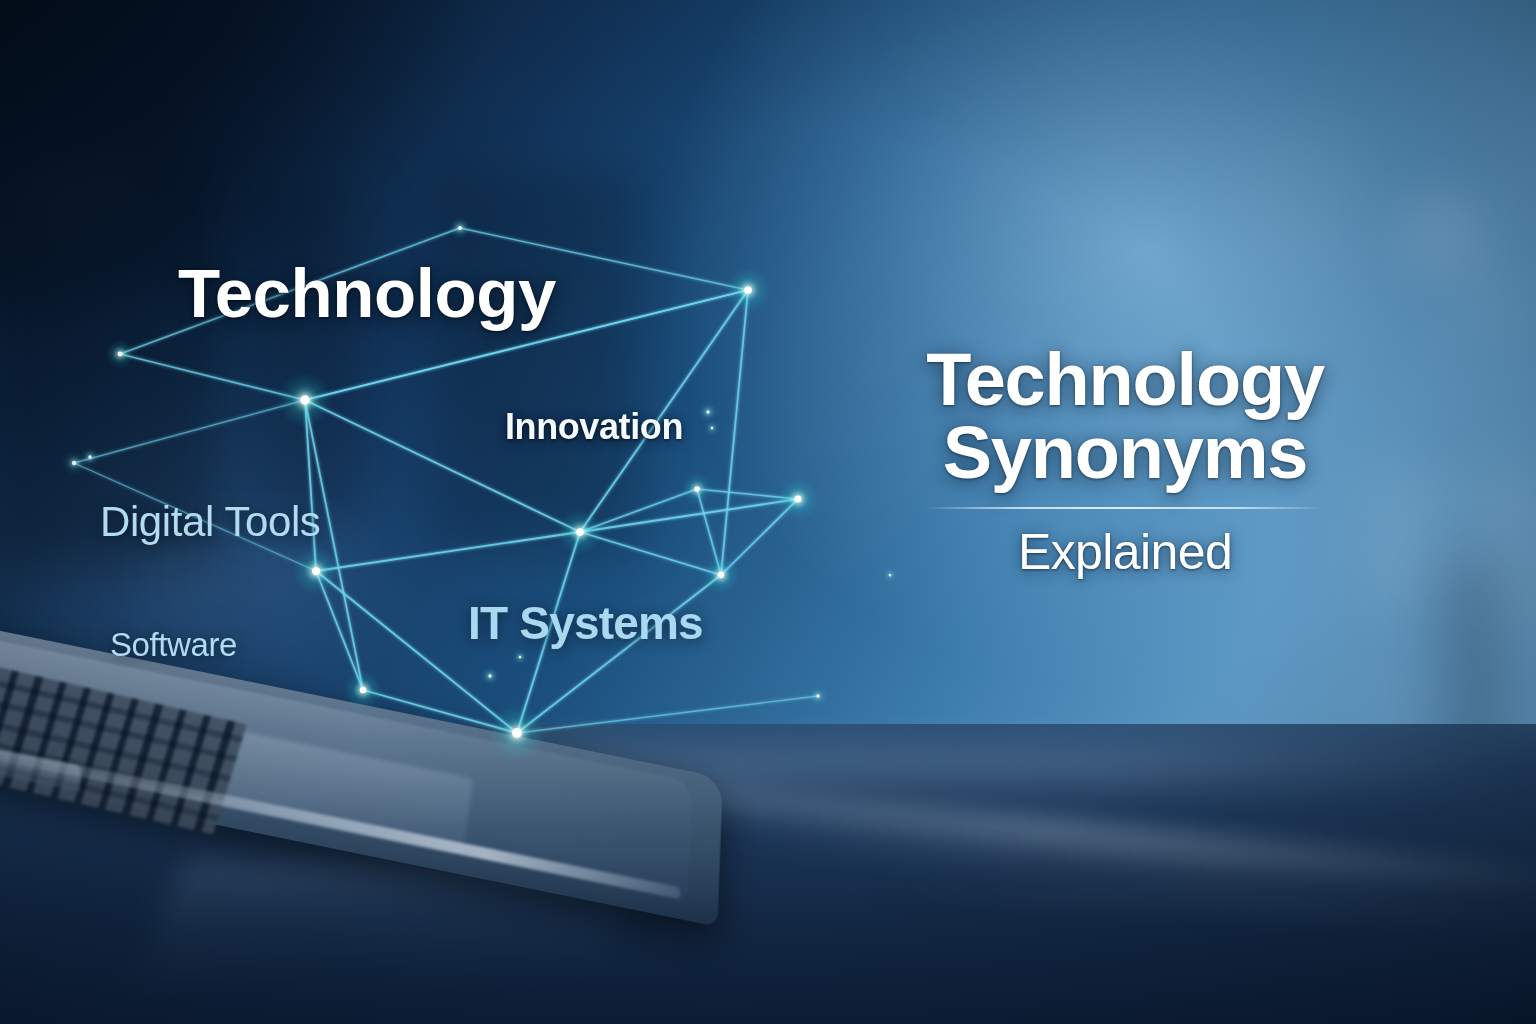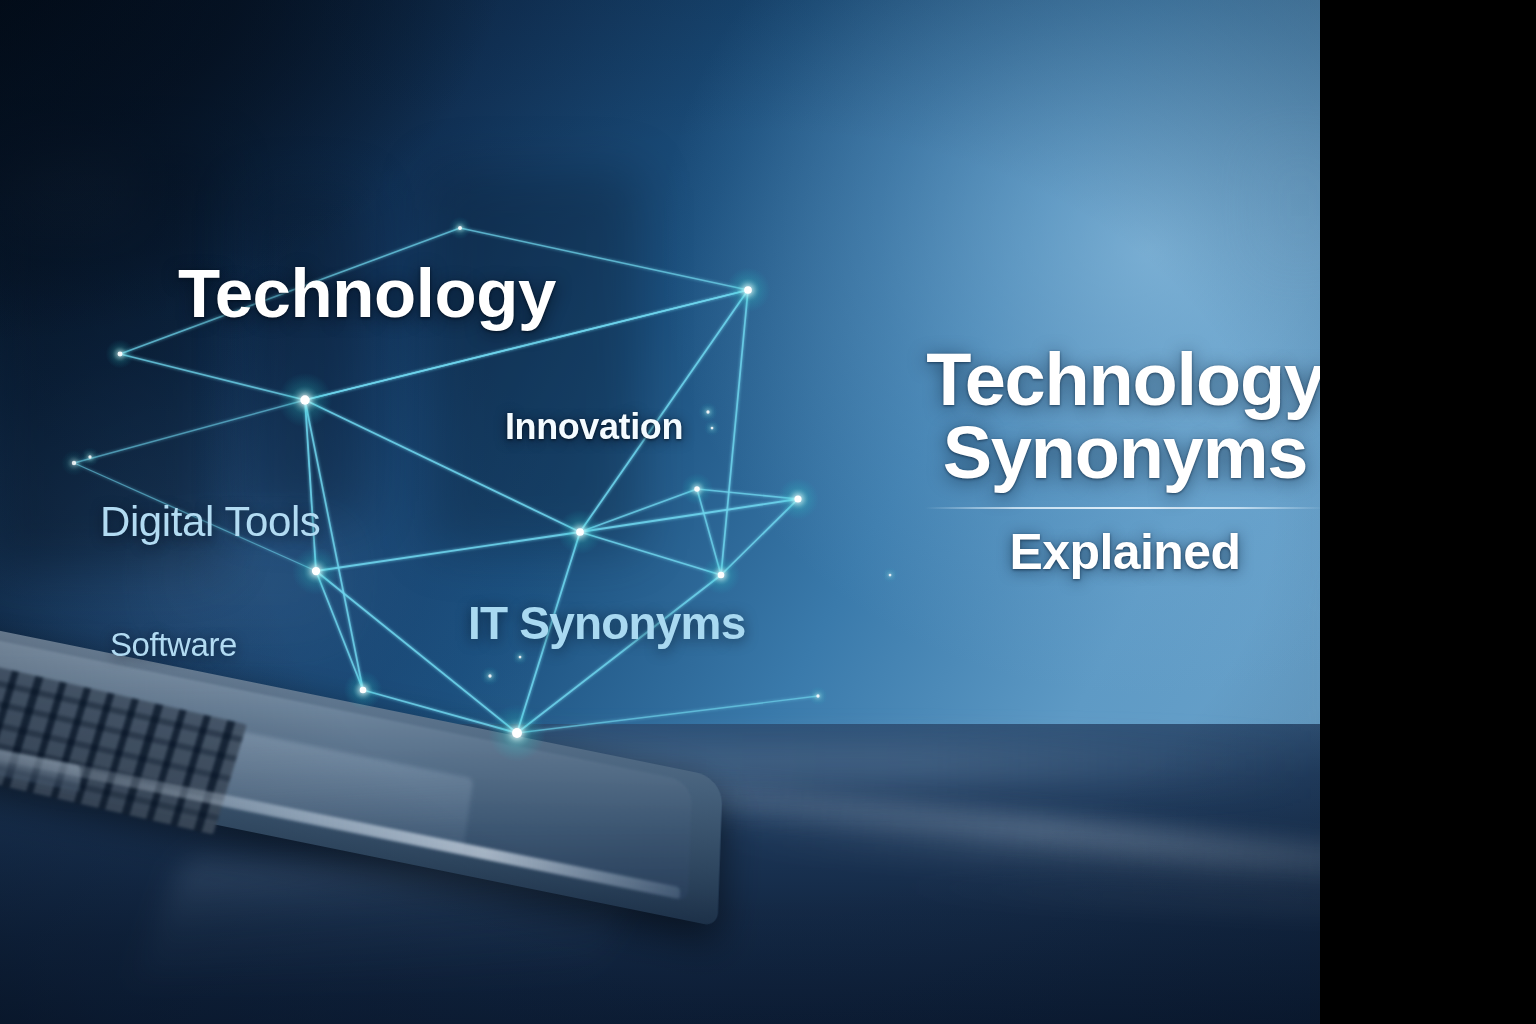--- a/index.html
+++ b/index.html
@@ -6,21 +6,21 @@
   html, body {
     margin: 0;
     padding: 0;
     background: #000;
   }
   body {
     font-family: "Liberation Sans", sans-serif;
   }
   #stage {
     position: relative;
-    width: 1320px;
+    width: 1536px;
     height: 1024px;
     overflow: hidden;
     background: #123a5e;
   }
   .bg-grad2 {
     position: absolute;
     inset: 0;
     background: linear-gradient(118deg,
       #08192c 0%,
       #0c2440 14%,
@@ -223,21 +223,21 @@
     text-shadow: 0 3px 18px rgba(4,22,44,0.55), 0 1px 3px rgba(4,22,44,0.6);
   }
   .tb-rule {
     height: 2px;
     margin: 18px auto 14px auto;
     width: 400px;
     background: linear-gradient(90deg, rgba(200,226,244,0) 0%, rgba(214,234,248,0.85) 22%, rgba(230,243,252,0.95) 50%, rgba(214,234,248,0.85) 78%, rgba(200,226,244,0) 100%);
   }
   .tb-sub {
     font-size: 50px;
-    font-weight: 700;
+    font-weight: 400;
     color: #ffffff;
     letter-spacing: -0.6px;
     text-shadow: 0 2px 14px rgba(4,22,44,0.55), 0 1px 3px rgba(4,22,44,0.6);
   }
 </style>
 </head>
 <body>
 
 <div id="stage">
 
@@ -411,21 +411,21 @@
           <circle cx="890" cy="575" r="8" fill="url(#nodeGlow)" opacity="0.22"></circle>
           <circle cx="890" cy="575" r="1.375" fill="#ffffff" opacity="0.83" filter="url(#softGlow)"></circle>
         </g>
       </g>
   </svg>
 
   <div class="netlabel nl-technology">Technology</div>
   <div class="netlabel nl-innovation">Innovation</div>
   <div class="netlabel nl-digital">Digital Tools</div>
   <div class="netlabel nl-software">Software</div>
-  <div class="netlabel nl-itsystems">IT Synonyms</div>
+  <div class="netlabel nl-itsystems">IT Systems</div>
 
   <div class="titleblock">
     <div class="tb-line1">Technology</div>
     <div class="tb-line2">Synonyms</div>
     <div class="tb-rule"></div>
     <div class="tb-sub">Explained</div>
   </div>
 
 </div>
 

